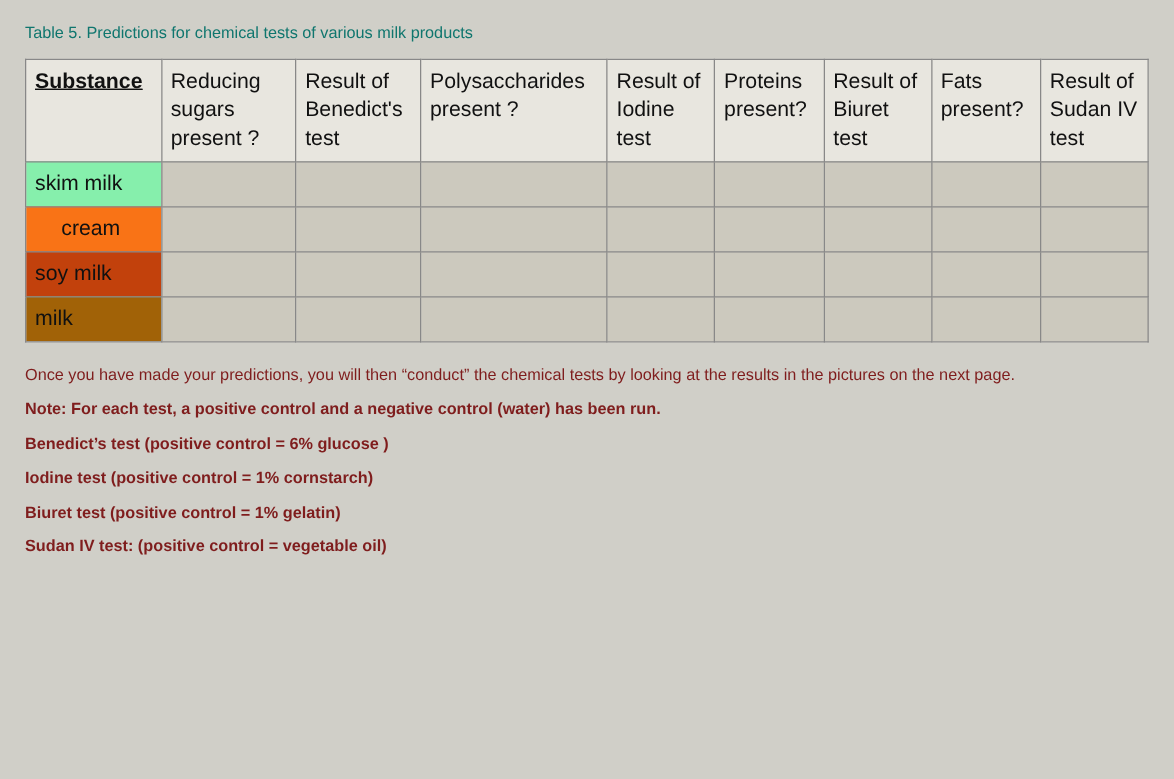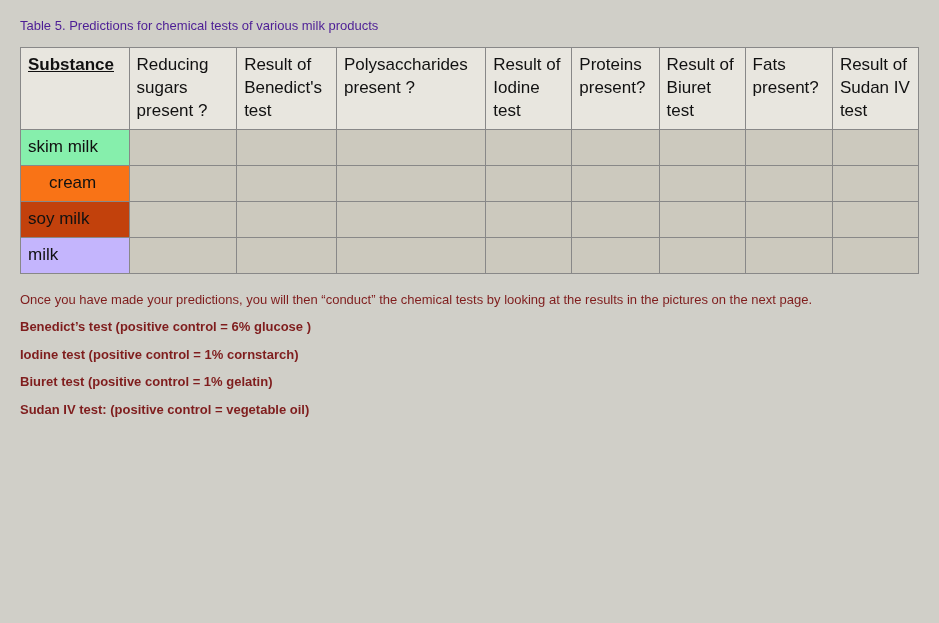--- a/index.html
+++ b/index.html
@@ -15,21 +15,21 @@
       color: #111;
       width: 939px;
       min-height: 623px;
       padding: 18px 20px;
     }
 
     .page-title {
       font-size: 13px;
       font-weight: normal;
       margin-bottom: 14px;
-      color: #4c1d95;
+      color: #0f766e;
     }
 
     table {
       border-collapse: collapse;
       width: 100%;
       margin-bottom: 16px;
       background-color: #e8e6df;
     }
 
     table th, table td {
@@ -175,32 +175,33 @@
         <td class="data-cell"></td>
         <td class="data-cell"></td>
         <td class="data-cell"></td>
         <td class="data-cell"></td>
         <td class="data-cell"></td>
         <td class="data-cell"></td>
         <td class="data-cell"></td>
         <td class="data-cell"></td>
       </tr>
       <tr>
-        <td style="background-color: #c4b5fd;">milk</td>
+        <td style="background-color: #a16207;">milk</td>
         <td class="data-cell"></td>
         <td class="data-cell"></td>
         <td class="data-cell"></td>
         <td class="data-cell"></td>
         <td class="data-cell"></td>
         <td class="data-cell"></td>
         <td class="data-cell"></td>
         <td class="data-cell"></td>
       </tr>
     </tbody>
 </table>
 
 <div class="notes-section">
 <p>Once you have made your predictions, you will then “conduct” the chemical tests by looking at the results in the pictures on the next page.</p>
+    <p class="note-bold">Note: For each test, a positive control and a negative control (water) has been run.</p>
     <p class="note-bold">Benedict’s test (positive control = 6% glucose )</p>
     <p class="note-bold">Iodine test (positive control = 1% cornstarch)</p>
     <p class="note-bold">Biuret test (positive control = 1% gelatin)</p>
     <p class="note-bold">Sudan IV test: (positive control = vegetable oil)</p>
   </div>
 
 </body></html>

